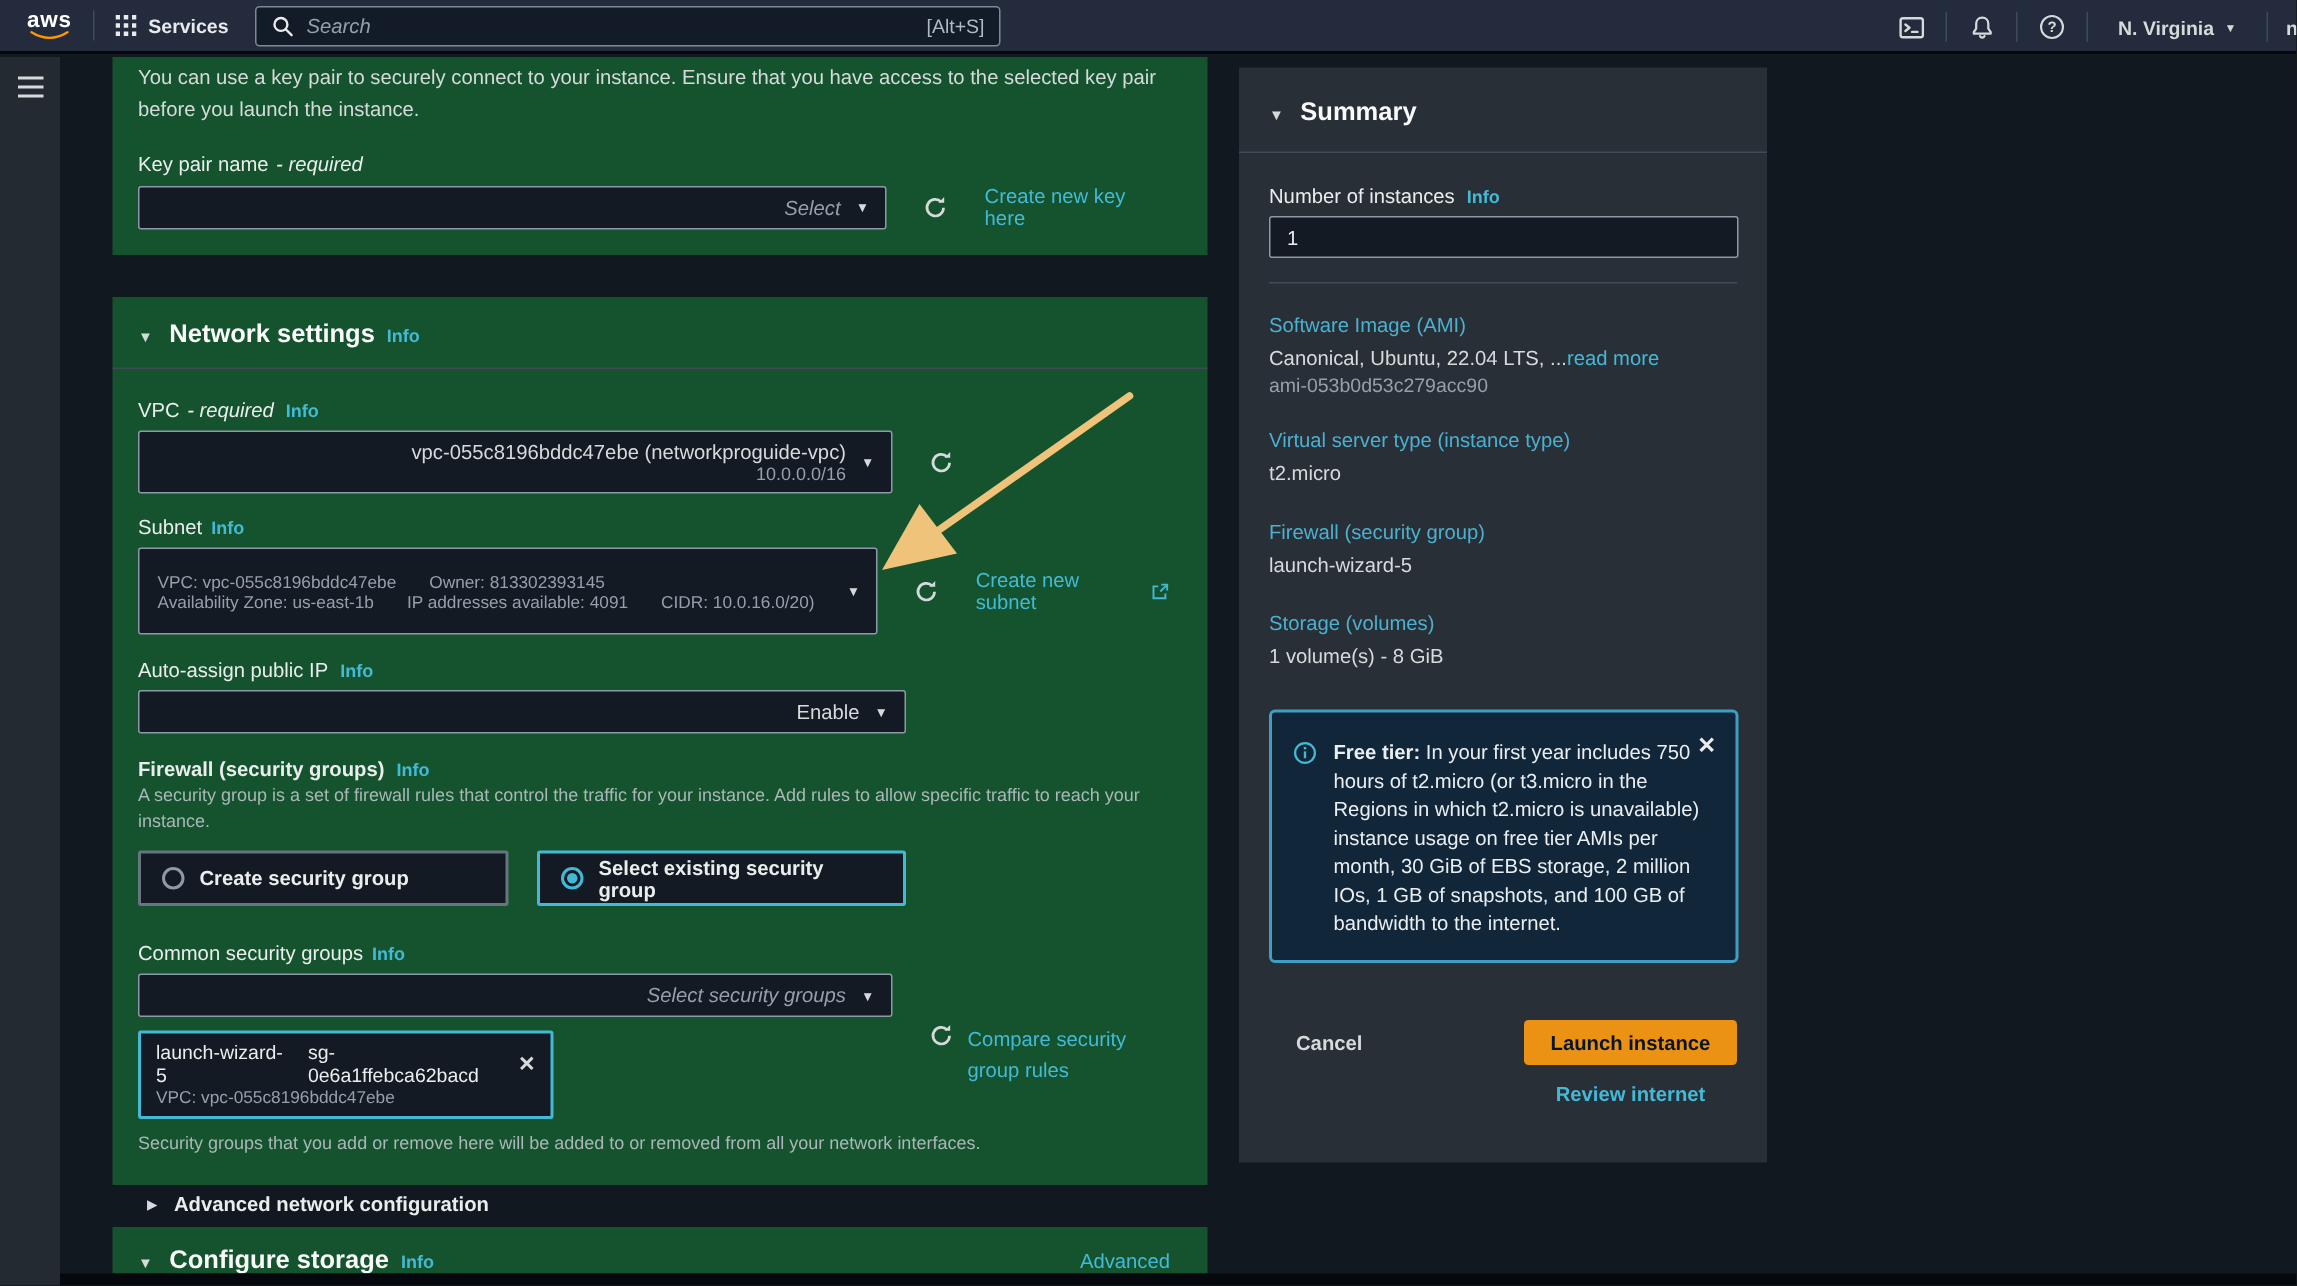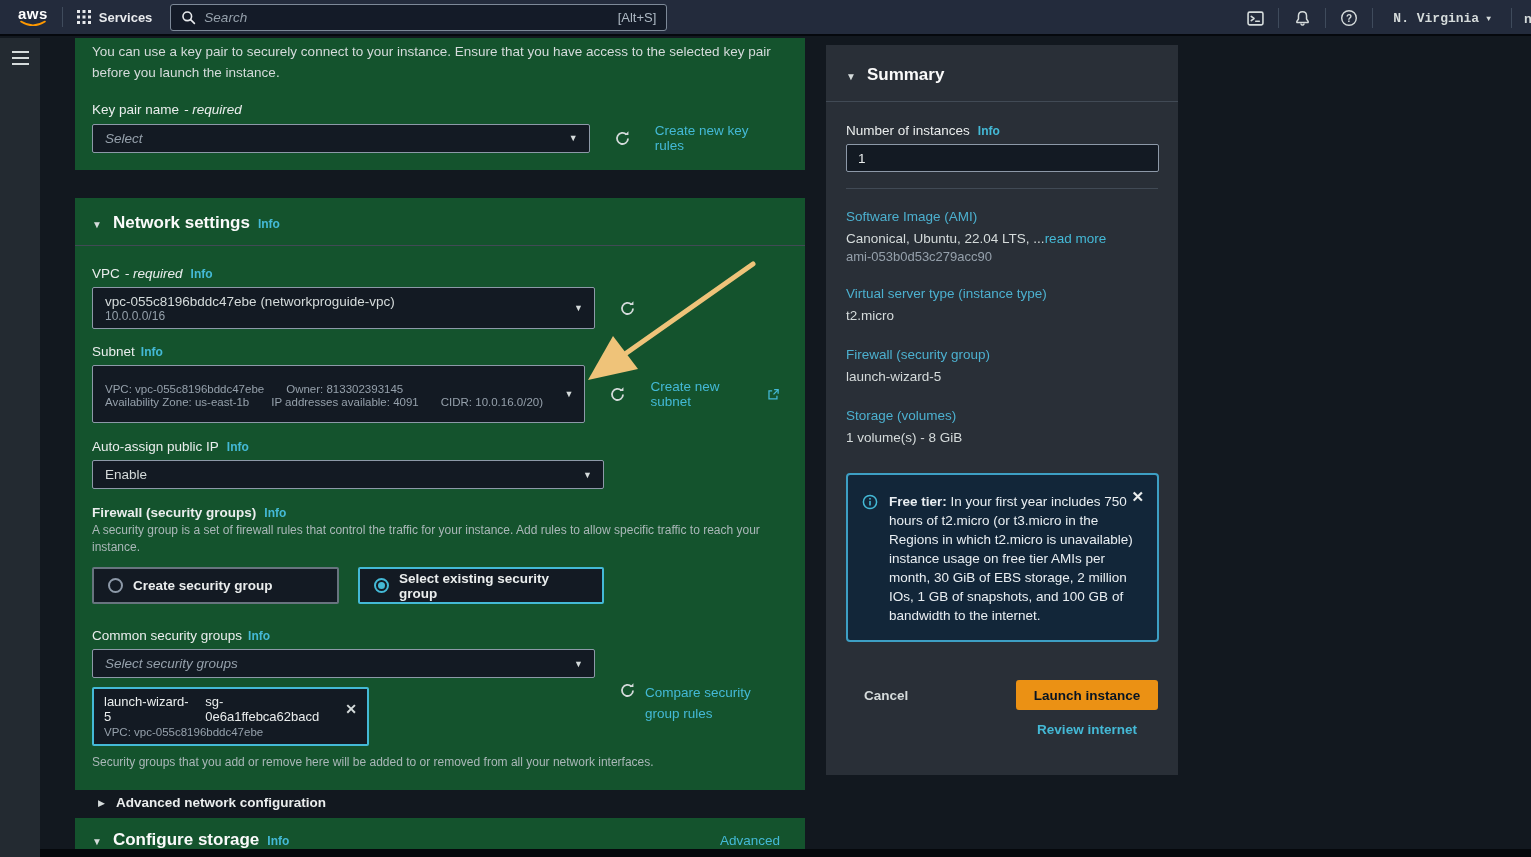--- a/index.html
+++ b/index.html
@@ -24,21 +24,21 @@
   .searchbox {
     margin-left:18px; width:497px; height:27px;
     background:#141b28; border:1px solid #7d8998; border-radius:3px;
     display:flex; align-items:center; padding:0 10px; gap:8px; cursor:text;
   }
   .searchbox .ph { font-style:italic; color:#95a0ab; font-size:13.5px; flex:1; }
   .searchbox .kbd { color:#aeb9c4; font-size:13px; }
   .topbar-right { position:absolute; right:0; top:0; height:36px; display:flex; align-items:center; }
   .tb-icon { width:46px; display:flex; justify-content:center; color:#d5dbdb; cursor:pointer; }
   .tb-divider { width:1px; height:20px; background:#3f4b5c; }
-  .region { display:flex; align-items:center; gap:7px; padding:0 20px; cursor:pointer;font-family:Liberation Mono, monospace; }
+  .region { display:flex; align-items:center; gap:7px; padding:0 20px; cursor:pointer; }
   .region .rg-txt { font-size:13px; font-weight:700; color:#d5dbdb; }
   .region .caret { font-size:8px; color:#d5dbdb; }
   .user-clip { width:7px; overflow:hidden; font-size:13px; font-weight:700; color:#d5dbdb; }
 
   
   .left-rail { position:absolute; top:38px; left:0; width:40px; height:819px; background:#232a31; }
   .hamburger { margin:13px auto 0; width:17px; cursor:pointer; }
   .hamburger i { display:block; height:2px; background:#d5dbdb; margin-bottom:4px; }
 
   
@@ -52,20 +52,21 @@
   .field-label { font-size:13.5px; color:#eaeded; margin-bottom:6px; }
   .req { font-style:italic; margin-left:5px; }
   .info { color:#44b9d6; font-size:12px; font-weight:700; margin-left:8px; cursor:pointer; }
   .link { color:#44b9d6; font-size:13.5px; cursor:pointer; }
   .gray-sm { color:#95a0ab; font-size:12px; }
 
   .dd {
     background:#131a23; border:1px solid #8d99a8; border-radius:2px;
     position:relative; padding:0 30px 0 12px; display:flex; flex-direction:column; justify-content:center;
     cursor:pointer;
+    text-align:right;
   }
   .dd .caret { position:absolute; right:11px; top:50%; transform:translateY(-50%); font-size:9px; color:#d5dbdb; }
   .dd-simple { height:29px; width:503px; }
   .dd .val { font-size:13.5px; color:#d5dbdb; }
   .dd .ph { font-style:italic; color:#95a0ab; font-size:13.5px; }
 
   .row { display:flex; align-items:center; }
   .refresh { color:#d5dbdb; cursor:pointer; display:flex; }
 
   .sec-header { display:flex; align-items:baseline; padding:15px 17px 12px; }
@@ -203,21 +204,21 @@
     <div class="dd dd-simple">
       <span class="ph">Select</span>
       <span class="caret">▼</span>
     </div>
     <span class="refresh">
       <svg width="17" height="17" viewBox="0 0 16 16">
           <path d="M13.2 8a5.2 5.2 0 1 1-1.5-3.7" stroke="currentColor" stroke-width="1.7" fill="none"></path>
           <path d="M13.6 1.2v3.6h-3.6z" fill="currentColor"></path>
         </svg>
     </span>
-    <span class="link">Create new key rules</span>
+    <span class="link">Create new key here</span>
   </div>
 </div>
 
 <div class="card" id="card-network">
   <div class="sec-header">
     <span class="tri">▼</span>
     <span class="ttl">Network settings</span>
     <span class="info">Info</span>
   </div>
   <div class="sec-divider"></div>

